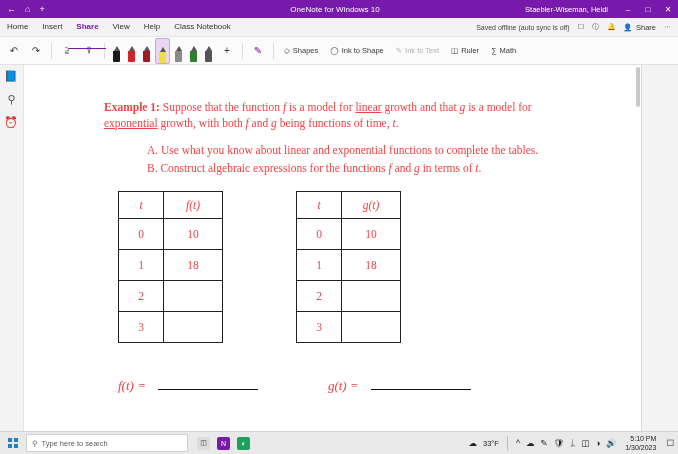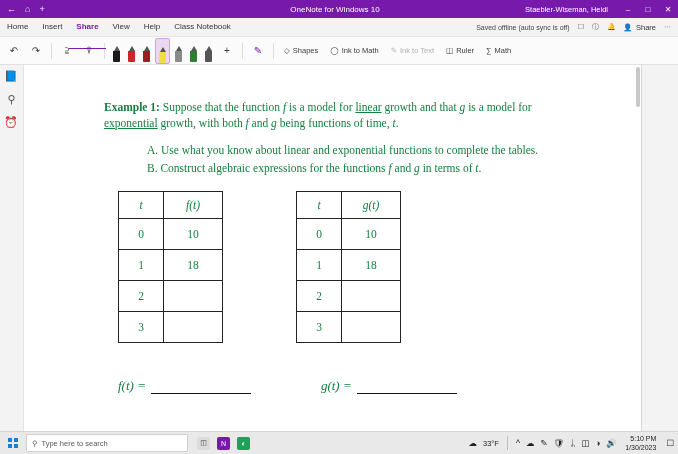--- a/index.html
+++ b/index.html
@@ -215,21 +215,21 @@
     background: #f3f3f3;
     flex: none;
   }
 
   
   .note {
     position: absolute;
     left: 0; top: 0; right: 0; bottom: 0;
     padding: 34px 0 0 80px;
     font-family: "Liberation Serif", serif;
-    color: #15803d;
+    color: #ef4444;
   }
   .ex-line {
     font-size: 11.5px;
     line-height: 16px;
     max-width: 480px;
   }
   .ex-line b { font-weight: bold; }
   .mi { font-family: "Liberation Serif", serif; font-style: italic; }
   .u { text-decoration: underline; }
   .list {
@@ -264,22 +264,22 @@
 
   .answers {
     margin-top: 35px;
     display: flex;
     gap: 70px;
     padding-left: 14px;
     font-size: 13px;
   }
   .ans {
     display: flex;
-    align-items: flex-end;
-    gap: 5px;
+    align-items: flex-start;
+    gap: 12px;
   }
   .blank {
     display: inline-block;
     width: 100px;
     border-bottom: 1.3px solid #111;
     height: 11px;
   }
 
   .page-scroll {
     position: absolute;
@@ -447,21 +447,21 @@
     <div class="rb-sep"></div>
     <div class="rb-btn" style="color:#7719aa">✎</div>
     <div class="rb-sep"></div>
 
     <div class="rb-label">
       <span>◇</span>
       <span>Shapes</span>
     </div>
     <div class="rb-label">
       <span>◯</span>
-      <span>Ink to Math</span>
+      <span>Ink to Shape</span>
     </div>
     <div class="rb-label dim">
       <span>✎</span>
       <span>Ink to Text</span>
     </div>
     <div class="rb-label">
       <span>◫</span>
       <span>Ruler</span>
     </div>
     <div class="rb-label">

